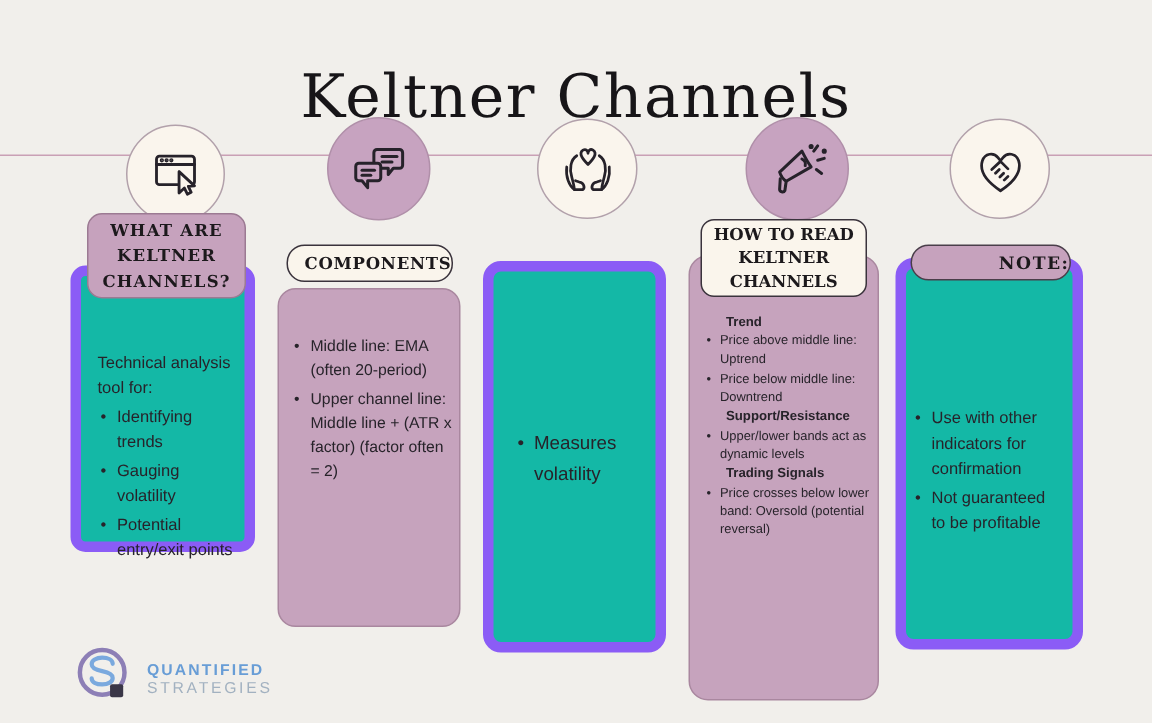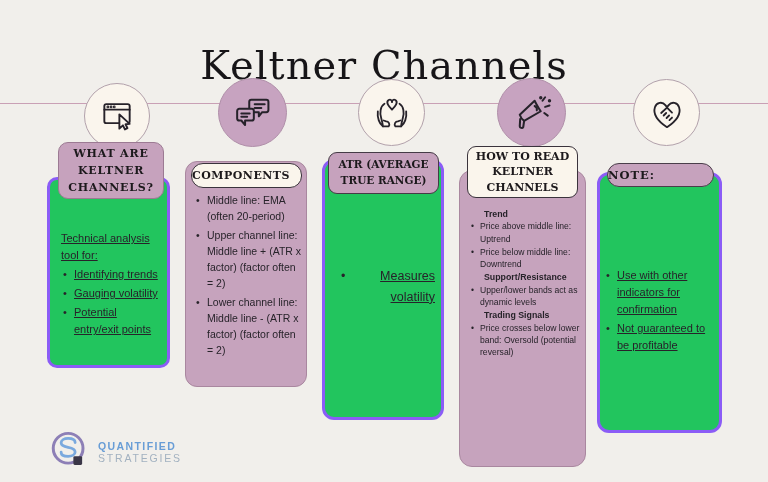--- a/index.html
+++ b/index.html
@@ -19,47 +19,47 @@
   .circle {
     position:absolute; border-radius:50%; box-sizing:border-box; z-index:2;
     display:flex; align-items:center; justify-content:center;
   }
   .circle.cream { background:#faf5ed; border:1.5px solid #b2a1ab; }
   .circle.mauve { background:#c7a3c0; border:1.5px solid #b08fa9; }
   .circle svg { display:block; }
 
   .hdr {
     position:absolute; box-sizing:border-box; z-index:3;
-    display:flex; align-items:center; justify-content:flex-start; text-align:center;
+    display:flex; align-items:center; justify-content:flex-end; text-align:center;
     font-family:"DejaVu Serif", serif; font-weight:bold; color:#1c191c;
   }
   .hdr.mauve { background:#c6a2bd; }
   .hdr.cream { background:#faf5ec; border:1px solid #3a333c; }
 
   .body-box { position:absolute; box-sizing:border-box; z-index:1; }
-  .body-box.cream { background:#22c55e; border:3px solid #8b5cf6;text-decoration:underline; }
+  .body-box.cream { background:#14b8a6; border:7px solid #8b5cf6; }
   .body-box.mauve { background:#c6a3bd; border:1px solid #a9879f; }
 
   
   #hdr1 { left:58px; top:142px; width:106px; height:57px; border-radius:10px;
           border:1px solid #9c7a93; font-size:11px; letter-spacing:0.8px; line-height:1.55; }
   #box1 { left:47px; top:177px; width:123px; height:191px; border-radius:10px;
           padding:50px 6px 0 11px; font-size:11px; line-height:1.55; }
 
   
   #hdr2 { left:191px; top:163px; width:111px; height:25px; border-radius:12px;
           font-size:11px; letter-spacing:0.5px; }
-  #box2 { left:185px; top:161px; width:122px; height:226px; border-radius:12px;
+  #box2 { left:185px; top:192px; width:122px; height:226px; border-radius:12px;
           padding:30px 4px 0 8px; font-size:10.5px; line-height:1.55; }
 
   
   #hdr3 { left:328px; top:152px; width:111px; height:42px; border-radius:9px;
           border:1px solid #453b46; font-size:10.5px; line-height:1.5; }
-  #box3 { left:322px; top:159px; width:122px; height:261px; border-radius:12px;
-          padding:104px 6px 0 14px; font-size:12.5px; line-height:1.65;text-align:right; }
+  #box3 { left:322px; top:174px; width:122px; height:261px; border-radius:12px;
+          padding:104px 6px 0 14px; font-size:12.5px; line-height:1.65; }
 
   
   #hdr4 { left:467px; top:146px; width:111px; height:52px; border-radius:9px;
           font-size:11px; line-height:1.4; }
   #box4 { left:459px; top:170px; width:127px; height:297px; border-radius:13px;
           padding:37px 5px 0 8px; font-size:8.6px; line-height:1.42; }
 
   
   #hdr5 { left:607px; top:163px; width:107px; height:24px; border-radius:12px;
           border:1px solid #4a3e4a; font-size:11.5px; letter-spacing:1px; }
@@ -167,27 +167,23 @@
     </ul>
   </div>
 
   <div class="hdr cream" id="hdr2">
     <span>COMPONENTS</span>
   </div>
   <div class="body-box mauve" id="box2">
     <ul class="bullets">
       <li>Middle line: EMA (often 20-period)</li>
       <li>Upper channel line: Middle line + (ATR x factor) (factor often = 2)</li>
-      <li>Lower channel line: Middle line - (ATR x factor) (factor often = 2)</li>
-    </ul>
-  </div>
-
-  <div class="hdr mauve" id="hdr3">
-    <span>ATR (AVERAGE TRUE RANGE)</span>
-  </div>
+    </ul>
+  </div>
+
   <div class="body-box cream" id="box3">
     <ul class="bullets">
       <li>Measures volatility</li>
     </ul>
   </div>
 
   <div class="hdr cream" id="hdr4">
     <span>HOW TO READ KELTNER CHANNELS</span>
   </div>
   <div class="body-box mauve" id="box4">

